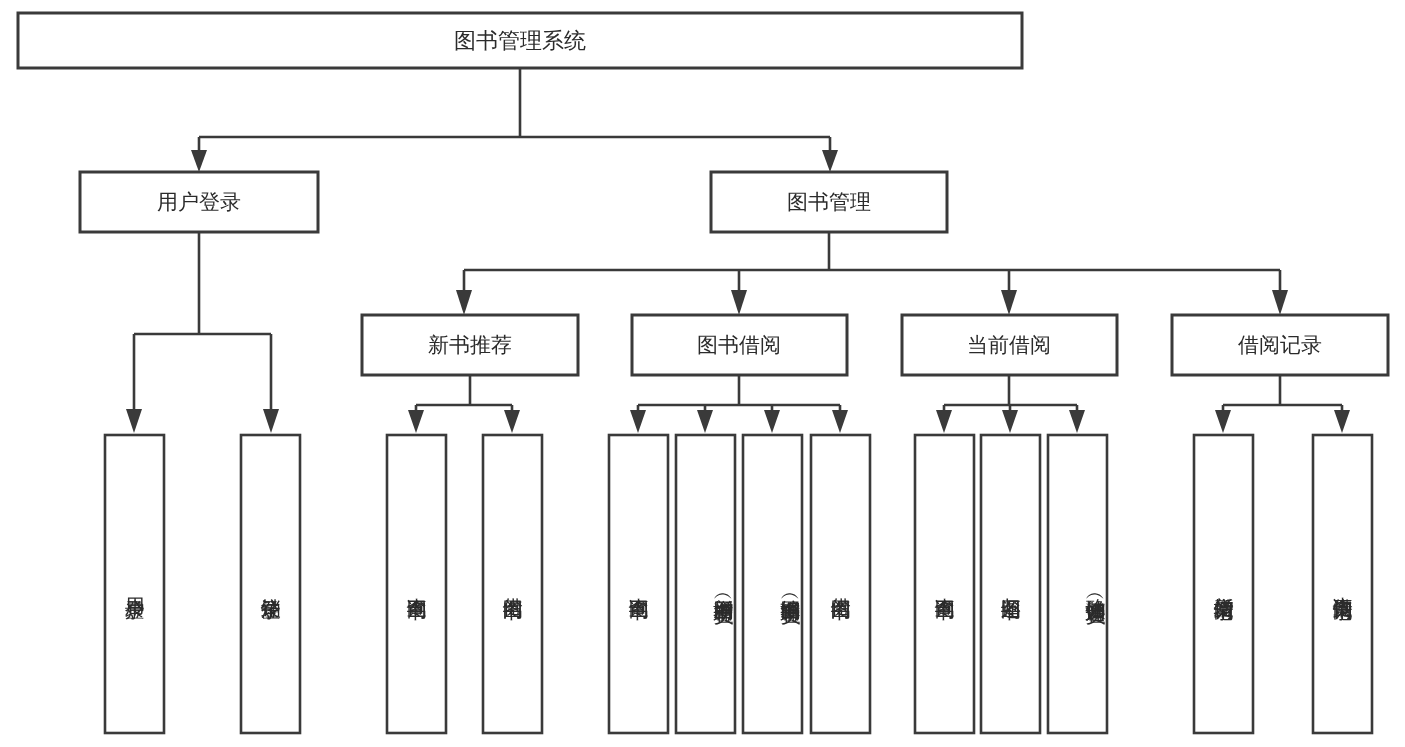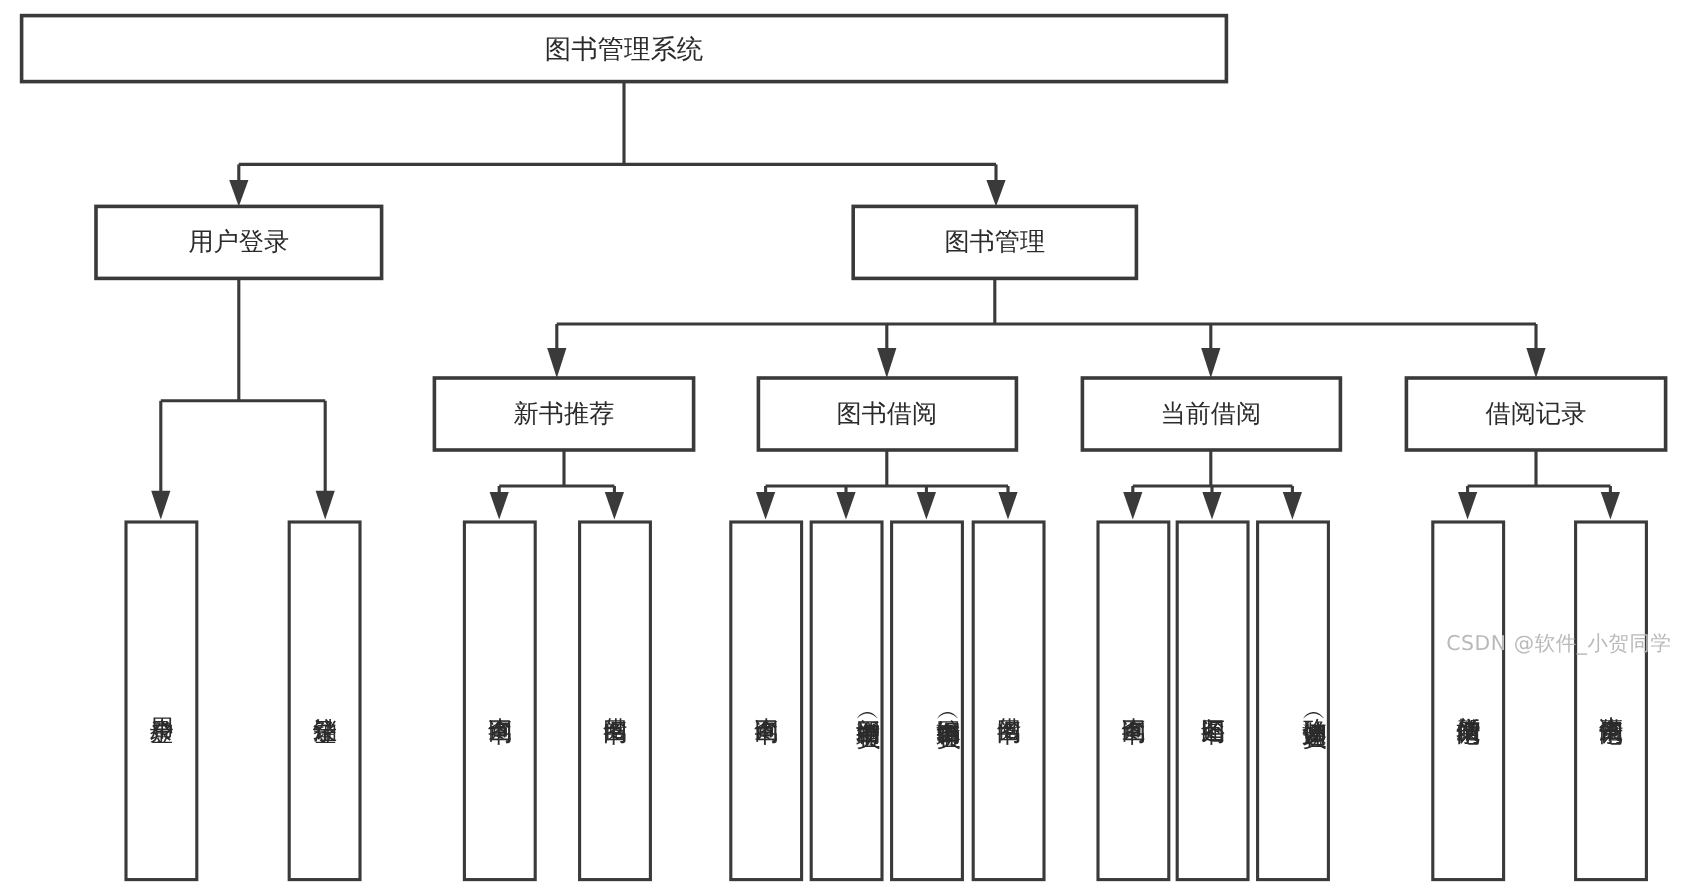--- a/index.html
+++ b/index.html
@@ -216,15 +216,14 @@
   <div class="vert-label" style="left:743px; top:443px; width:59px; height:288px;">编辑图书（管理员）</div>
   <div class="vert-label centered" style="left:811px; top:435px; width:59px; height:298px;">借阅图书</div>
 
   <div class="vert-label centered" style="left:915px; top:435px; width:59px; height:298px;">查询图书</div>
   <div class="vert-label centered" style="left:981px; top:435px; width:59px; height:298px;">归还图书</div>
   <div class="vert-label" style="left:1048px; top:443px; width:59px; height:288px;">确认归还（管理员）</div>
 
   <div class="vert-label centered" style="left:1194px; top:435px; width:59px; height:298px;">新增借阅记录</div>
   <div class="vert-label centered" style="left:1313px; top:435px; width:59px; height:298px;">查询借阅记录</div>
 
-  <div class="watermark">CSDN @软件_小贺同学</div>
 
 </div>
 
 </body></html>

